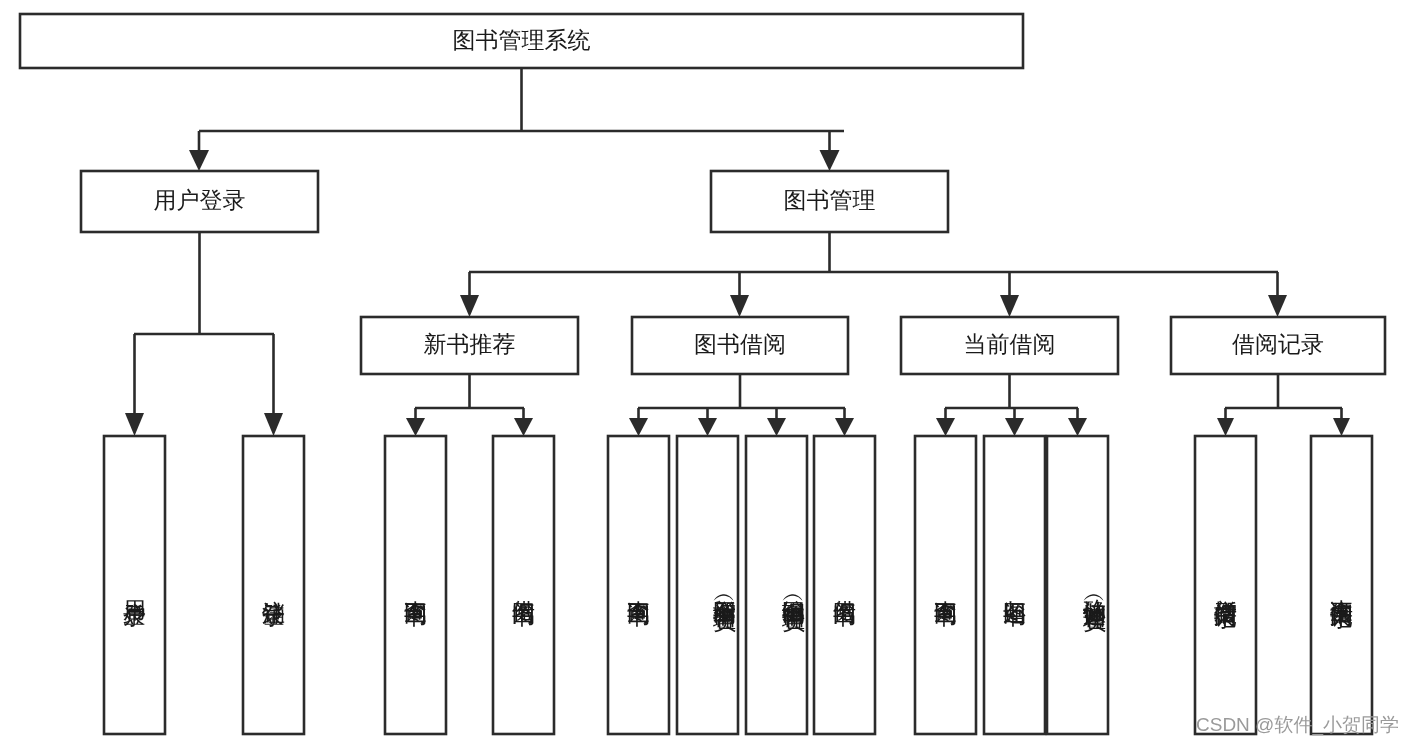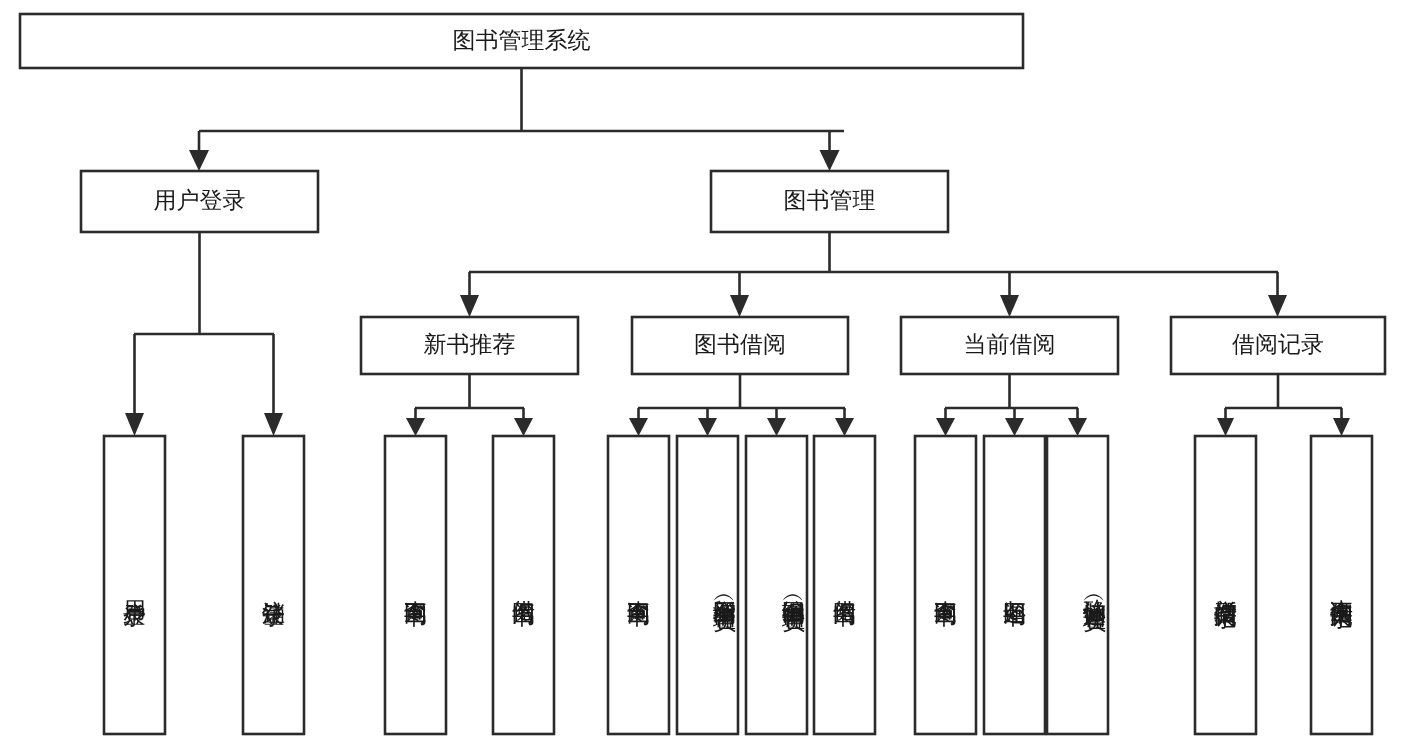--- a/index.html
+++ b/index.html
@@ -219,14 +219,15 @@
   <div class="leaf-label" style="left:746px; top:436px; width:61px; height:298px; align-items:flex-start; padding-top:6px; box-sizing:border-box;">编辑图书（管理员）</div>
   <div class="leaf-label" style="left:814px; top:436px; width:61px; height:298px;">借阅图书</div>
 
   <div class="leaf-label" style="left:915px; top:436px; width:61px; height:298px;">查询图书</div>
   <div class="leaf-label" style="left:984px; top:436px; width:61px; height:298px;">归还图书</div>
   <div class="leaf-label" style="left:1047px; top:436px; width:61px; height:298px; align-items:flex-start; padding-top:6px; box-sizing:border-box;">确认归还（管理员）</div>
 
   <div class="leaf-label" style="left:1195px; top:436px; width:61px; height:298px;">新增借阅记录</div>
   <div class="leaf-label" style="left:1311px; top:436px; width:61px; height:298px;">查询借阅记录</div>
 
+  <div class="watermark" style="left:1196px; top:712px;">CSDN @软件_小贺同学</div>
 
 </div>
 
 </body></html>

